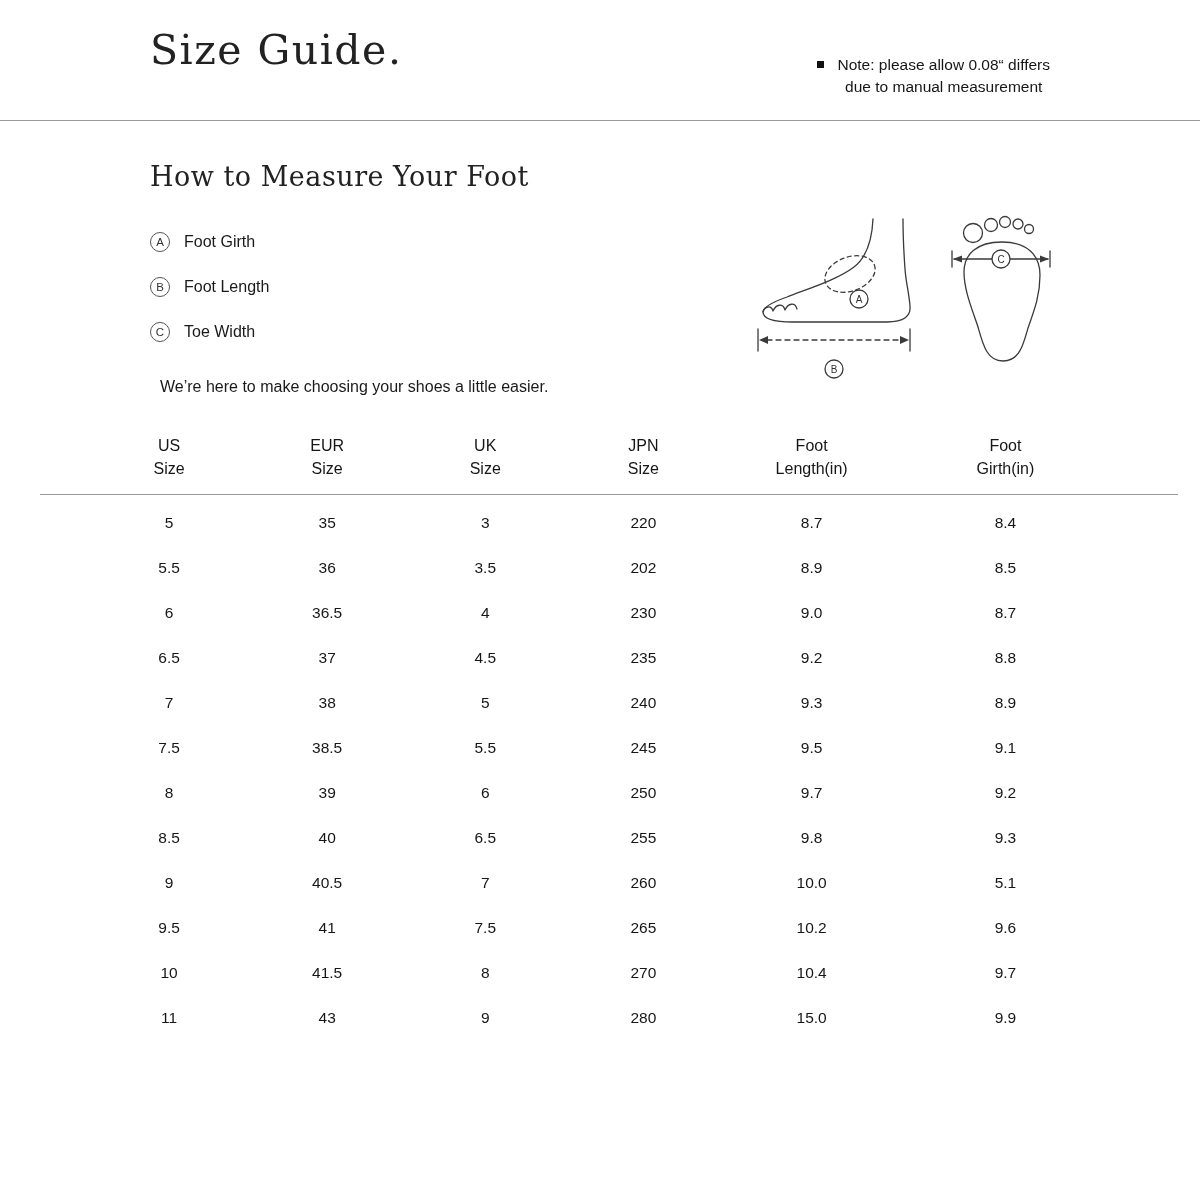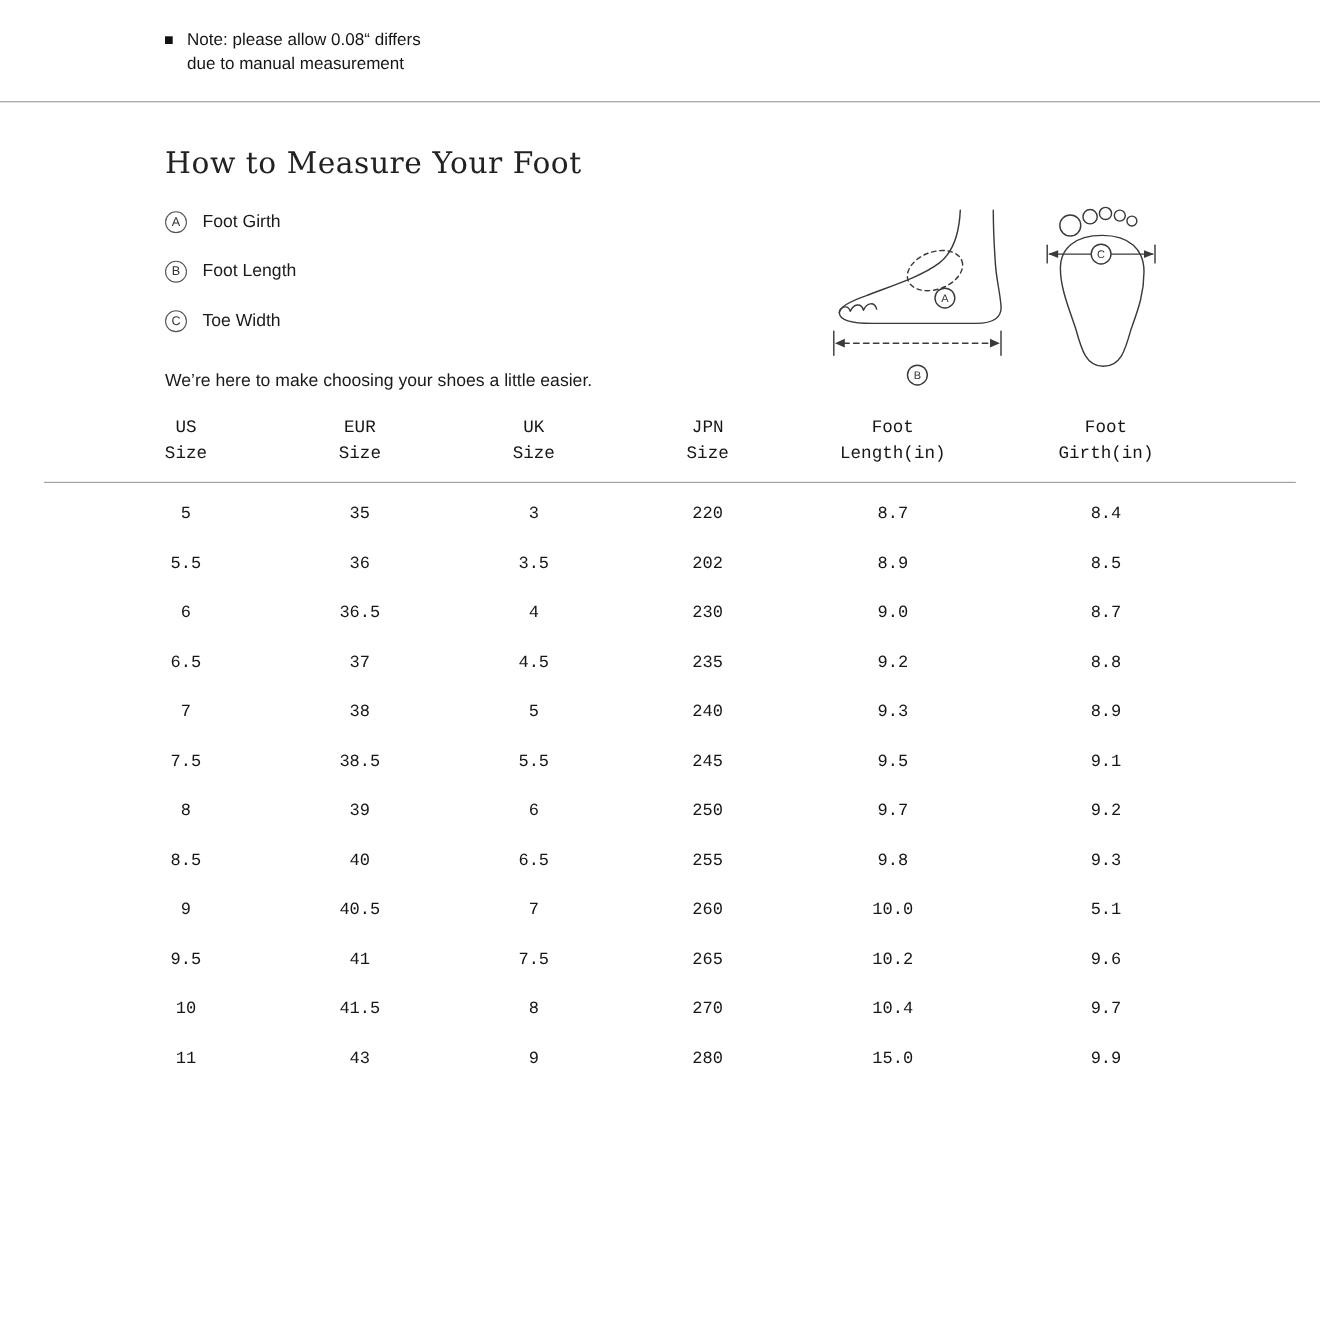--- a/index.html
+++ b/index.html
@@ -4,43 +4,44 @@
 <style>
   * { box-sizing: border-box; }
   html, body { margin: 0; padding: 0; }
   body {
     width: 1200px; height: 1200px; overflow: hidden;
     background: #ffffff; color: #1a1a1a;
     font-family: "Liberation Sans", sans-serif;
   }
   .header { display: flex; justify-content: space-between; align-items: flex-start; padding: 26px 150px 22px 150px; }
   .title { font-family: "DejaVu Serif", serif; font-weight: 400; font-size: 41px; letter-spacing: 1.5px; margin: 0; color: #222; }
-  .note { display: flex; gap: 13px; margin-top: 0; }
+  .note { display: flex; gap: 13px; margin-top: 28px; text-align: center; }
   .note-bullet { width: 7px; height: 7px; background: #111; margin-top: 7px; flex: none; }
   .note-text { font-size: 15.5px; line-height: 22px; color: #161616; }
   .rule { border: none; border-top: 1px solid #9a9a9a; margin: 0; height: 0; }
   .measure { position: relative; padding: 0 150px; }
-  .measure-heading { font-family: "DejaVu Serif", serif; font-weight: 400; font-size: 27px; letter-spacing: 0.5px; margin: 40px 0 28px 0; color: #222; }
+  .measure-heading { font-family: "DejaVu Serif", serif; font-weight: 400; font-size: 27px; letter-spacing: 0.5px; margin: 40px 0 40px 0; color: #222; }
   .mi { display: flex; align-items: center; gap: 14px; margin: 25px 0; font-size: 16px; }
   .circ { width: 20px; height: 20px; border: 1px solid #555; border-radius: 50%; display: flex; align-items: center; justify-content: center; font-size: 11.5px; color: #333; flex: none; }
-  .intro { font-size: 16px; margin: 36px 0 0 0; }
+  .intro { font-size: 16px; margin: 36px 0 0 10px; }
   .diagram { position: absolute; left: 755px; top: 50px; }
-  .table-wrap { position: relative; margin-top: 22px; font-family: Liberation Mono, monospace; }
+  .table-wrap { position: relative; margin-top: 38px; }
   .table-rule { position: absolute; left: 40px; right: 22px; top: 60px; border-top: 1px solid #9a9a9a; }
   table.size-table { border-collapse: collapse; margin-left: 90px; width: 1020px; }
   .size-table th { font-weight: 400; font-size: 16px; padding: 0 0 14px 0; line-height: 23px; text-align: center; color: #161616; }
   .size-table td { text-align: center; font-size: 15.5px; padding: 12.5px 0; line-height: 20px; color: #161616; }
   .size-table tbody tr:first-child td { padding-top: 19px; }
 </style>
 </head>
 <body>
 
 <div class="page">
 
   <div class="header">
+    <h1 class="title">Size Guide.</h1>
     <div class="note">
       <span class="note-bullet"></span>
       <div class="note-text">
         <div>Note: please allow 0.08“ differs</div>
         <div>due to manual measurement</div>
       </div>
     </div>
   </div>
 
   <hr class="rule">

